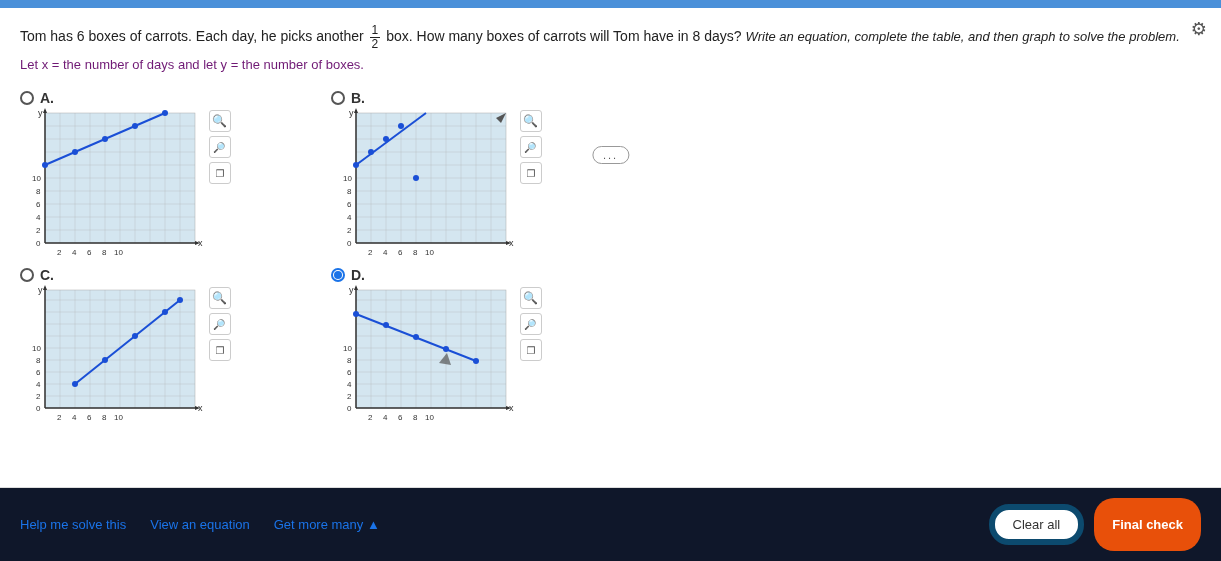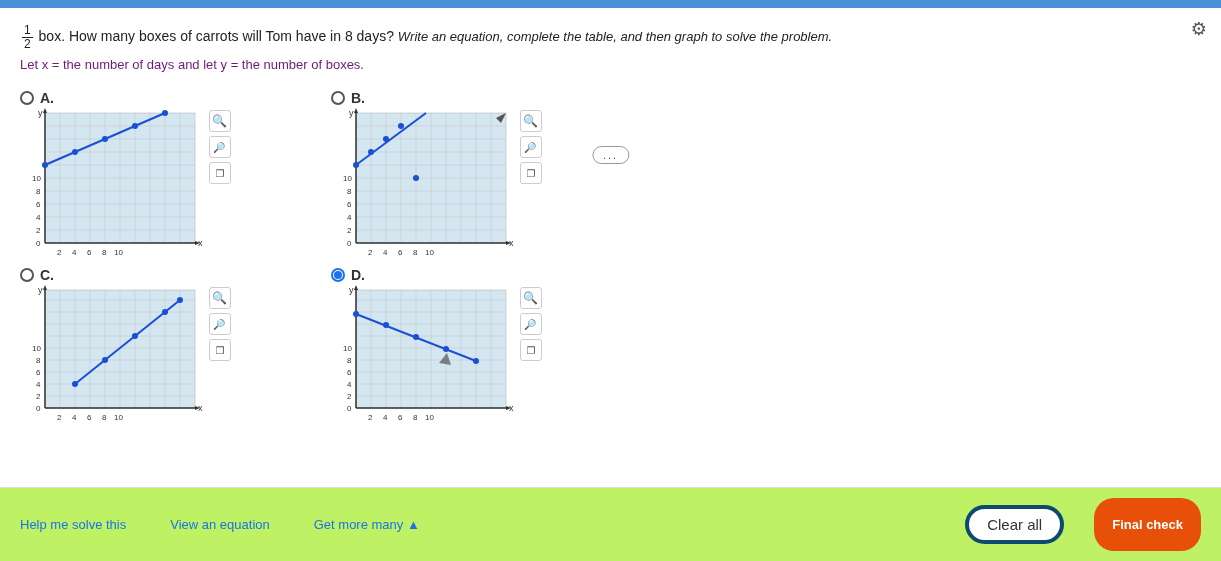--- a/index.html
+++ b/index.html
@@ -95,42 +95,41 @@
       align-items: center;
       justify-content: center;
       cursor: pointer;
       font-size: 12px;
       color: #555;
     }
     .bottom-bar {
       display: flex;
       align-items: center;
       padding: 10px 20px;
-      background: #bef264;
+      background: #0f172a;
       border-top: 1px solid #ddd;
       position: absolute;
       bottom: 0;
       left: 0;
       right: 0;
-      gap: 20px;
     }
     .help-link {
       font-size: 13px;
       color: #1a73e8;
       cursor: pointer;
       margin-right: 24px;
       text-decoration: none;
     }
     .btn-clear {
       margin-left: auto;
       padding: 7px 18px;
-      border: 4px solid #0c4a6e;
+      border: 6px solid #0c4a6e;
       border-radius: 20px;
       background: #fff;
-      font-size: 15px;
+      font-size: 13px;
       cursor: pointer;
       margin-right: 10px;
       color: #333;
     }
     .btn-final {
       padding: 19px 18px;
       border: none;
       border-radius: 20px;
       background: #e8500a;
       color: #fff;
@@ -177,20 +176,21 @@
   </style>
 </head>
 <body>
 
 <div class="top-bar"></div>
 
 <div class="main-content">
   <span class="gear-icon-top">⚙</span>
 
   <div class="problem-text">
+    <span>Tom has 6 boxes of carrots. Each day, he picks another </span>
     <span class="fraction">
       <span class="num">1</span>
       <span class="den">2</span>
     </span>
     <span> box. How many boxes of carrots will Tom have in 8 days?</span>
     <span class="italics-note">Write an equation, complete the table, and then graph to solve the problem.</span>
   </div>
   <div class="let-text">Let x = the number of days and let y = the number of boxes.</div>
 
   <div class="ellipsis-btn">...</div>

